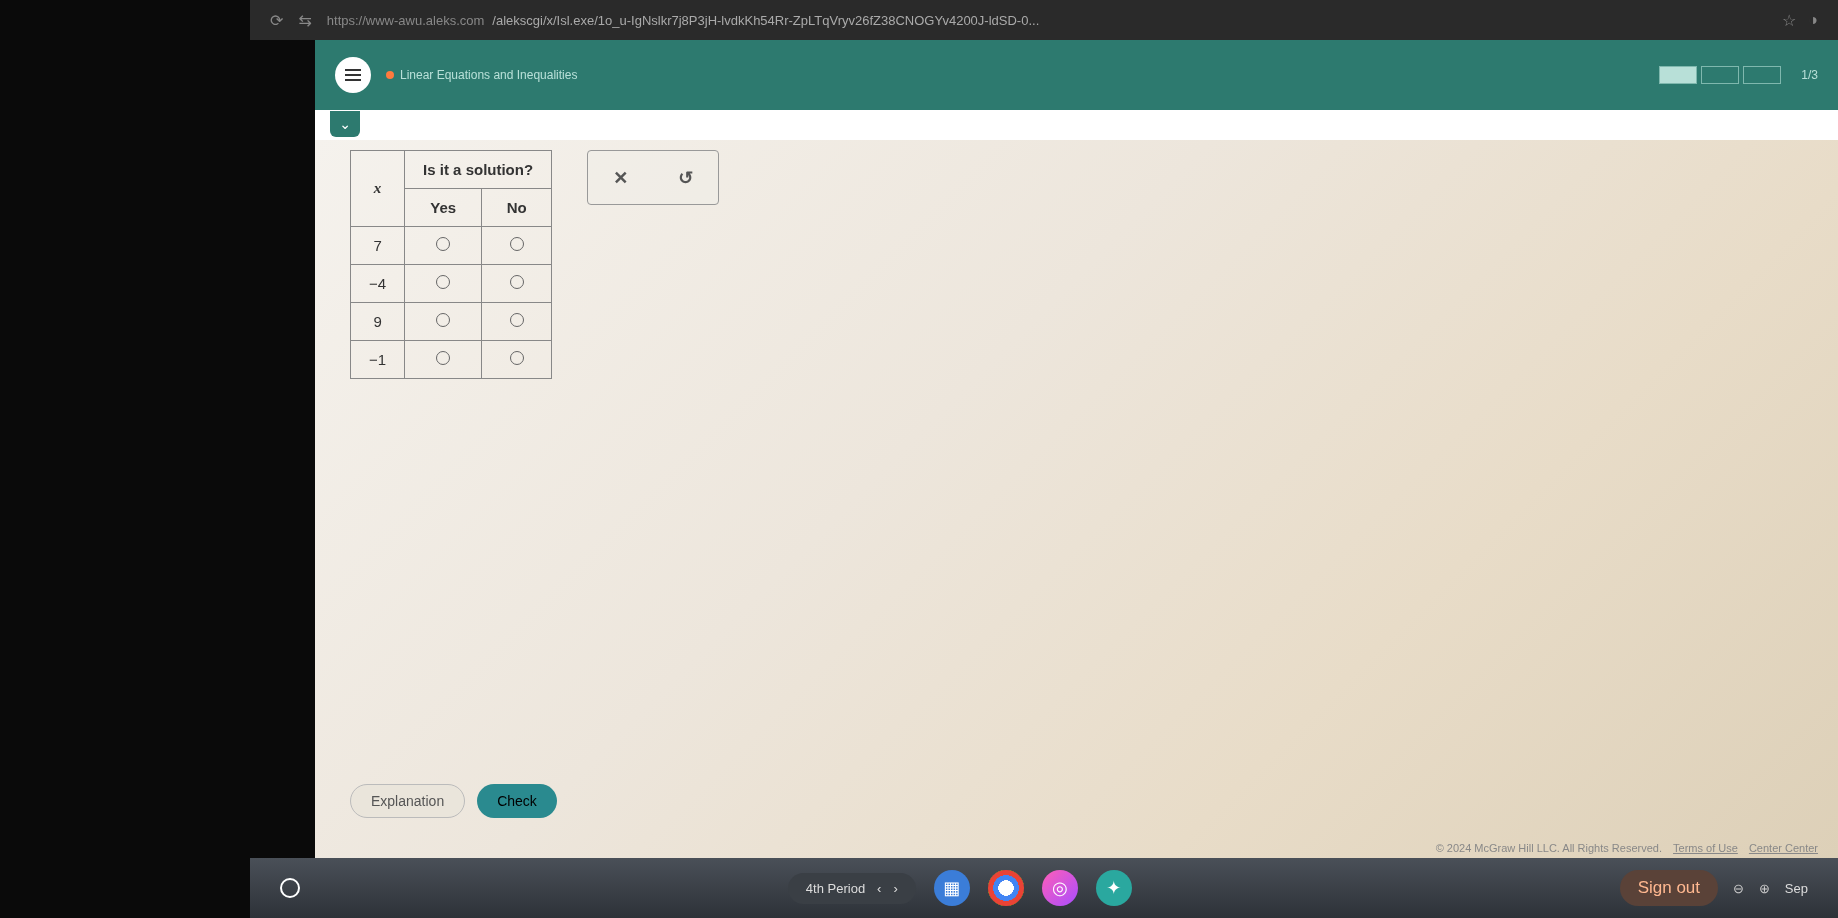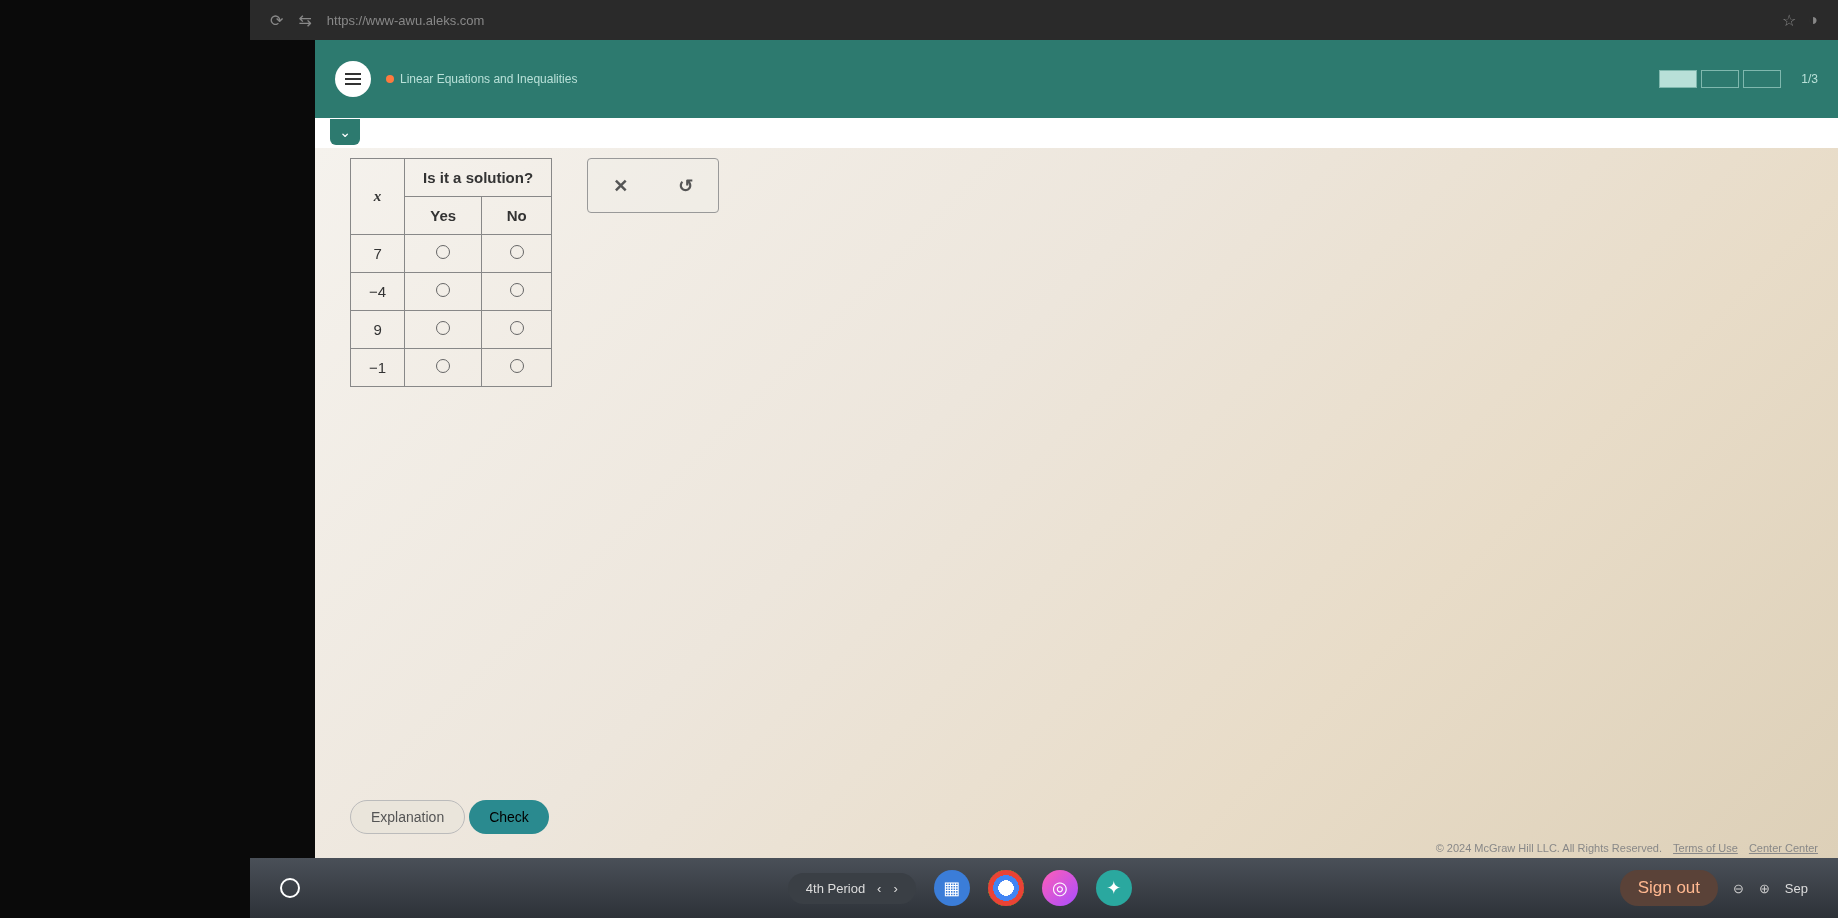--- a/index.html
+++ b/index.html
@@ -5,21 +5,21 @@
 * { margin: 0; padding: 0; box-sizing: border-box; font-family: Arial, Helvetica, sans-serif; }
 body { background: #1a1a1a; width: 1838px; height: 918px; overflow: hidden; position: relative; }
 .browser-bar { height: 40px; background: #2a2a2a; display: flex; align-items: center; padding: 0 20px; gap: 15px; position: absolute; top: 0; left: 250px; right: 0; }
 .browser-bar .nav-icon { color: #888; font-size: 16px; cursor: pointer; }
 .browser-bar .url { color: #888; font-size: 13px; display: flex; align-items: center; gap: 8px; }
 .browser-bar .url-text { color: #aaa; }
 .browser-right { margin-left: auto; display: flex; gap: 12px; color: #888; }
 
 .app-container { position: absolute; top: 40px; left: 315px; right: 0; bottom: 60px; background: #fff; display: flex; flex-direction: column; }
 
-.header-bar { background: #2d7a6f; height: 78px; display: flex; align-items: center; padding: 0 20px; gap: 15px; }
+.header-bar { background: #2d7a6f; height: 70px; display: flex; align-items: center; padding: 0 20px; gap: 15px; }
 .menu-btn { background: #fff; border-radius: 50%; width: 36px; height: 36px; display: flex; align-items: center; justify-content: center; cursor: pointer; }
 .menu-btn .lines { display: flex; flex-direction: column; gap: 3px; }
 .menu-btn .lines span { width: 16px; height: 2px; background: #333; display: block; }
 .header-text { display: flex; flex-direction: column; gap: 4px; }
 .breadcrumb { color: #b8e0d8; font-size: 12px; display: flex; align-items: center; gap: 6px; }
 .breadcrumb .dot { width: 8px; height: 8px; border-radius: 50%; background: #ff7a3e; }
 .topic-title { color: #fff; font-size: 15px; }
 .header-right { margin-left: auto; display: flex; align-items: center; gap: 4px; }
 .progress-box { width: 38px; height: 18px; border: 1px solid #7fb8ae; background: transparent; }
 .progress-box.active { background: #b8e0d8; }
@@ -40,21 +40,21 @@
 .answer-table th { font-weight: bold; background: transparent; }
 .answer-table .x-header { font-style: italic; font-family: 'Times New Roman', serif; padding: 20px 22px; }
 .answer-table .super-header { font-weight: bold; }
 .radio-cell { cursor: pointer; }
 .radio-circle { width: 14px; height: 14px; border: 1.5px solid #666; border-radius: 50%; display: inline-block; }
 
 .toolbox { border: 1px solid #999; border-radius: 4px; padding: 12px 25px; display: flex; gap: 50px; background: rgba(240,238,232,0.5); height: 55px; align-items: center; }
 .toolbox .tool-btn { font-size: 18px; color: #555; cursor: pointer; font-weight: bold; }
 .toolbox .reset-icon { font-size: 18px; }
 
-.bottom-actions { position: absolute; bottom: 24px; left: 35px; display: flex; gap: 4px; }
+.bottom-actions { position: absolute; bottom: 40px; left: 35px; display: flex; gap: 12px; }
 .btn { padding: 8px 20px; border-radius: 18px; font-size: 14px; cursor: pointer; border: none; }
 .btn-outline { background: #eae5db; border: 1px solid #bbb; color: #555; }
 .btn-primary { background: #2a8a8f; color: #000000; }
 
 .copyright { position: absolute; bottom: 4px; right: 20px; font-size: 11px; color: #888; }
 .copyright a { color: #888; text-decoration: underline; margin-left: 8px; }
 
 .taskbar { position: absolute; bottom: 0; left: 250px; right: 0; height: 60px; background: linear-gradient(180deg, #4a5058 0%, #2d3238 100%); display: flex; align-items: center; padding: 0 30px; gap: 20px; }
 .tb-left { display: flex; align-items: center; gap: 15px; }
 .tb-circle { width: 20px; height: 20px; border: 2px solid #fff; border-radius: 50%; cursor: pointer; }
@@ -80,20 +80,21 @@
 <div class="left-dark"></div>
 <div class="left-dark-top">
   <span>←</span>
 </div>
 
 <div class="browser-bar">
   <span class="nav-icon">⟳</span>
   <span class="nav-icon">⇆</span>
   <div class="url">
     <span>https://www-awu.aleks.com</span>
+      <span class="url-text">/alekscgi/x/Isl.exe/1o_u-IgNslkr7j8P3jH-lvdkKh54Rr-ZpLTqVryv26fZ38CNOGYv4200J-ldSD-0...</span>
   </div>
   <div class="browser-right">
     <span>☆</span>
     <span>◑</span>
   </div>
 </div>
 
 <div class="app-container">
 
   <div class="header-bar">

